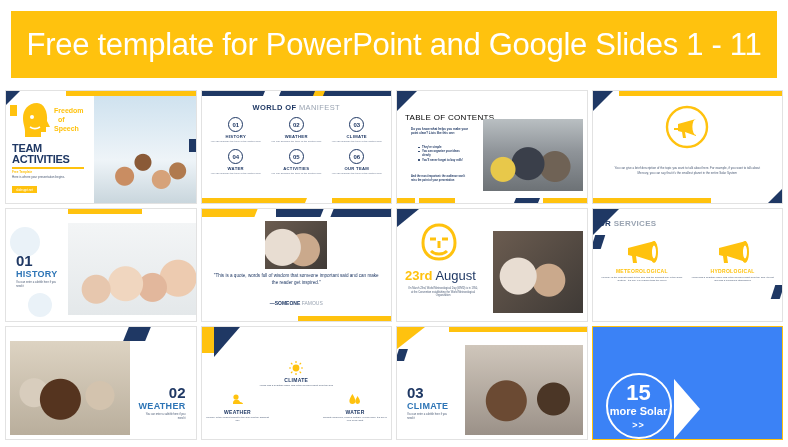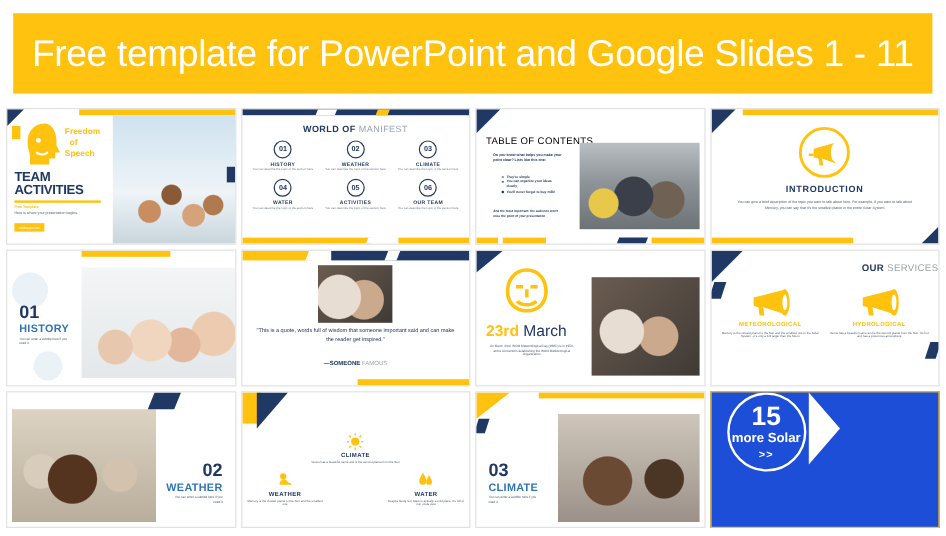--- a/index.html
+++ b/index.html
@@ -131,21 +131,21 @@
   .wm-lab { font-size:5px; font-weight:bold; color:#1F3864; text-align:center; letter-spacing:0.3px;}
   .wm-desc { font-size:2.5px; color:#4a5a74; text-align:center; line-height:1.35; margin-top:1px;}
 
   .intro-title { font-size:7.5px; font-weight:bold; color:#1F3864; letter-spacing:0.6px; text-align:center;}
   .intro-desc { font-size:3px; color:#4a5a74; text-align:center; line-height:1.55; margin-top:3px;}
 
   .date-big { font-size:13px; line-height:1; }
   .date-big b { color:#FFC20E; font-weight:bold;} .date-big span{ color:#1F3864; font-weight:400;}
 
   
-  .cta { background:#1d4ed8; border-color:#FFC20E; display:flex; align-items:flex-start; }
+  .cta { background:#3b82f6; border-color:#FFC20E; display:flex; align-items:flex-end; }
   .cta-circle {
     width:66px; height:66px; border-radius:50%;
     border:2px solid #ffffff; margin-left:13px;
     display:flex; flex-direction:column; align-items:center; justify-content:center;
     color:#fff;
   }
   .cta-num { font-size:22px; font-weight:bold; line-height:1; }
   .cta-lab { font-size:11px; font-weight:bold; line-height:1.1; margin-top:1px;}
   .cta-chev { font-size:9px; font-weight:bold; margin-top:2px; letter-spacing:1px;}
   .cta-arrow {
@@ -261,21 +261,20 @@
 
     <div class="slide">
       <div class="sf bar-yellow-t" style="left:26px;top:0;right:0;"></div>
       <div class="sf" style="left:0;top:0;width:0;height:0;border-top:20px solid #1F3864;border-right:20px solid transparent;"></div>
       <svg class="sf" style="left:50%;top:14px;transform:translateX(-50%);" width="44" height="44" viewBox="0 0 44 44">
         <circle cx="22" cy="22" r="20" fill="none" stroke="#FFC20E" stroke-width="2.4"></circle>
         <path d="M13 19v7l4 1 1 6h3l-1-6 11 4V14z" fill="#FFC20E"></path>
         <ellipse cx="31" cy="22" rx="3.6" ry="8" fill="#fff"></ellipse>
         <path d="M9 24h4" stroke="#FFC20E" stroke-width="2"></path>
       </svg>
-      <div class="sf intro-title" style="left:0;right:0;top:62px;">INTRODUCTION</div>
       <div class="sf intro-desc" style="left:16px;right:16px;top:72px;">You can give a brief description of the topic you want to talk about here. For example, if you want to talk about Mercury, you can say that it's the smallest planet in the entire Solar System</div>
       <div class="sf tri-navy-br"></div>
       <div class="sf" style="left:0;bottom:0;width:118px;height:5px;background:#FFC20E;"></div>
     </div>
 
     <div class="slide">
       <div class="sf bar-yellow-t" style="left:62px;top:0;width:74px;"></div>
       <div class="sf" style="left:4px;top:18px;width:30px;height:30px;border-radius:50%;background:#eaf2f8;"></div>
       <div class="sf sec-num" style="left:10px;top:44px;">01</div>
       <div class="sf sec-lab" style="left:10px;top:60px;">HISTORY</div>
@@ -302,29 +301,29 @@
     <div class="slide">
       <div class="sf" style="left:0;top:0;width:0;height:0;border-top:18px solid #1F3864;border-right:22px solid transparent;"></div>
       <svg class="sf" style="left:22px;top:14px;" width="40" height="42" viewBox="0 0 40 42">
         <path d="M20 2C10 2 4 10 4 20c0 9 6 16 16 16s16-7 16-16C36 10 30 2 20 2z" fill="none" stroke="#FFC20E" stroke-width="3"></path>
         <path d="M11 16h6M23 16h6" stroke="#FFC20E" stroke-width="3"></path>
         <path d="M20 18v7" stroke="#FFC20E" stroke-width="3"></path>
         <path d="M12 28c4 4 12 4 16 0" stroke="#FFC20E" stroke-width="3" fill="none"></path>
       </svg>
       <div class="sf date-big" style="left:8px;top:60px;">
         <b>23rd</b>
-        <span>March</span>
+        <span>August</span>
       </div>
       <div class="sf tiny2" style="left:10px;top:78px;width:72px;text-align:center;">On March 23rd, World Meteorological Day (WMD) is in 1950, at the Convention establishing the World Meteorological Organization</div>
       <div class="sf photo ph-mega" style="left:96px;top:22px;width:90px;height:82px;"></div>
     </div>
 
     <div class="slide">
       <div class="sf" style="left:0;top:0;width:0;height:0;border-top:26px solid #1F3864;border-right:26px solid transparent;"></div>
-      <div class="sf h-split" style="left:0;right:0;top:10px;text-align:right;">
+      <div class="sf h-split" style="left:0;right:0;top:10px;text-align:left;font-weight:bold;">
         <b>OUR</b>
         <span>SERVICES</span>
       </div>
       <div class="sf" style="left:6px;right:6px;top:30px;display:grid;grid-template-columns:1fr 1fr;gap:4px;">
         <div>
           <svg style="display:block;margin:0 auto 3px;" width="36" height="26" viewBox="0 0 36 26">
             <path d="M4 9v7l4 1 1 7h4l-1-7 19 6V2z" fill="#FFC20E"></path>
             <ellipse cx="30" cy="13" rx="4" ry="11" fill="#FFC20E"></ellipse>
             <ellipse cx="30" cy="13" rx="2" ry="6.5" fill="#fff"></ellipse>
           </svg>

